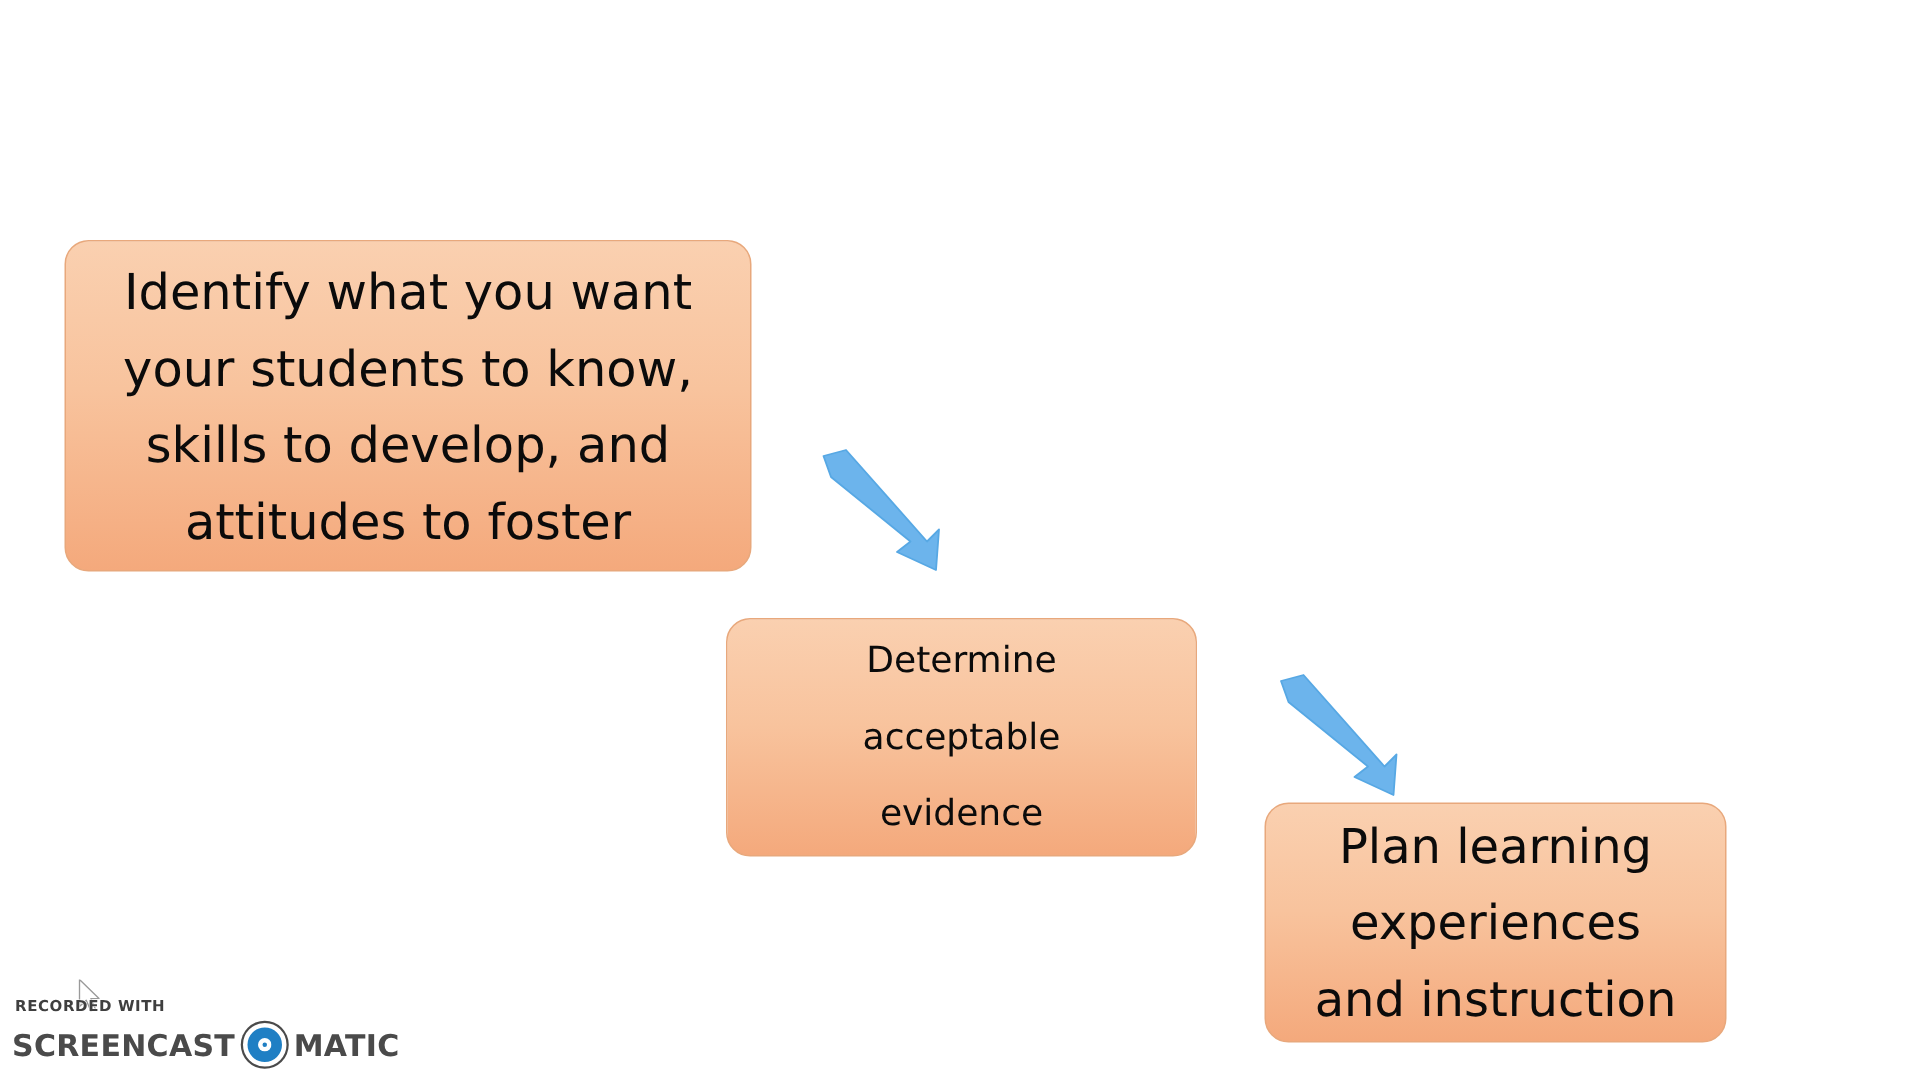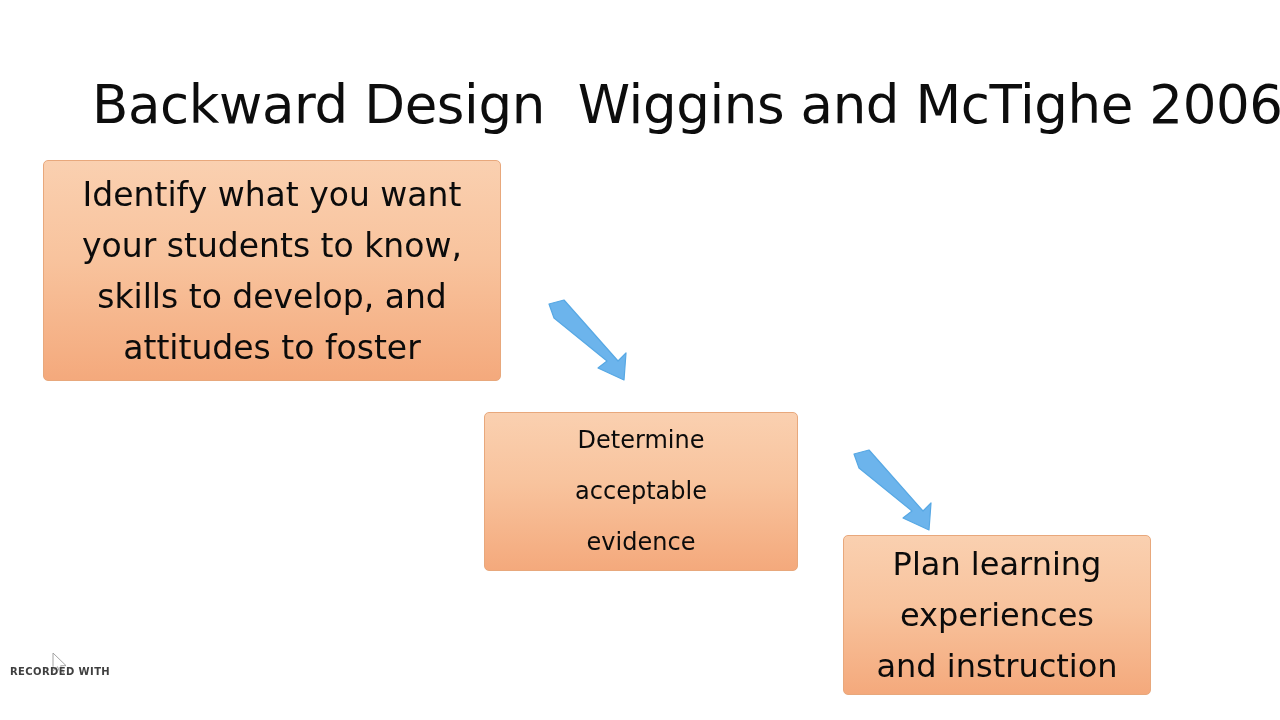--- a/index.html
+++ b/index.html
@@ -31,21 +31,21 @@
     line-height: 66px;
     color: #0d0d0d;
     letter-spacing: -0.4px;
     white-space: pre;
   }
 
   
   .proc-box {
     position: absolute;
     box-sizing: border-box;
-    border-radius: 5px;
+    border-radius: 16px;
     border: 1px solid #e8a87c;
     background: linear-gradient(to bottom,
                 #fad0b0 0%,
                 #f8c39d 45%,
                 #f4a97c 100%);
     display: flex;
     align-items: center;
     justify-content: center;
     text-align: center;
     color: #0b0b0b;
@@ -155,21 +155,20 @@
     position: absolute;
     left: 44px;
     top: -13px;
   }
 </style>
 </head>
 <body>
 
 <div id="slide">
 
-  <div id="slide-title">Backward Design  Wiggins and McTighe 2006</div>
 
   <div class="proc-box" id="box-identify">
     <span class="txt">Identify what you want
 your students to know,
 skills to develop, and
 attitudes to foster</span>
   </div>
 
   <svg class="arrow-svg" id="arrow-1" width="86" height="84" viewBox="0 0 86 84">
     <polygon points="3,6 18,2 72,63 80,55 78,82 52,70 61,63 8,20" fill="#6cb4ec" stroke="#57a8e4" stroke-width="1.2" stroke-linejoin="round"></polygon>
@@ -192,16 +191,23 @@
   </div>
 
   <div id="watermark">
 
     <svg id="wm-cursor" width="18" height="24" viewBox="0 0 18 24">
       <polygon points="1,0 1,18 5.5,13.8 8.6,21 11.6,19.7 8.6,12.8 14,12.6" fill="#ffffff" stroke="#9a9a9a" stroke-width="0.9" stroke-linejoin="round"></polygon>
     </svg>
 
     <div id="wm-recorded">RECORDED WITH</div>
 
+    <div id="wm-logo">
+      <span class="wm-word">SCREENCAST</span>
+      <span id="wm-circle">
+        <span class="dot"></span>
+      </span>
+      <span class="wm-word">MATIC</span>
+    </div>
 
   </div>
 
 </div>
 
 </body></html>

